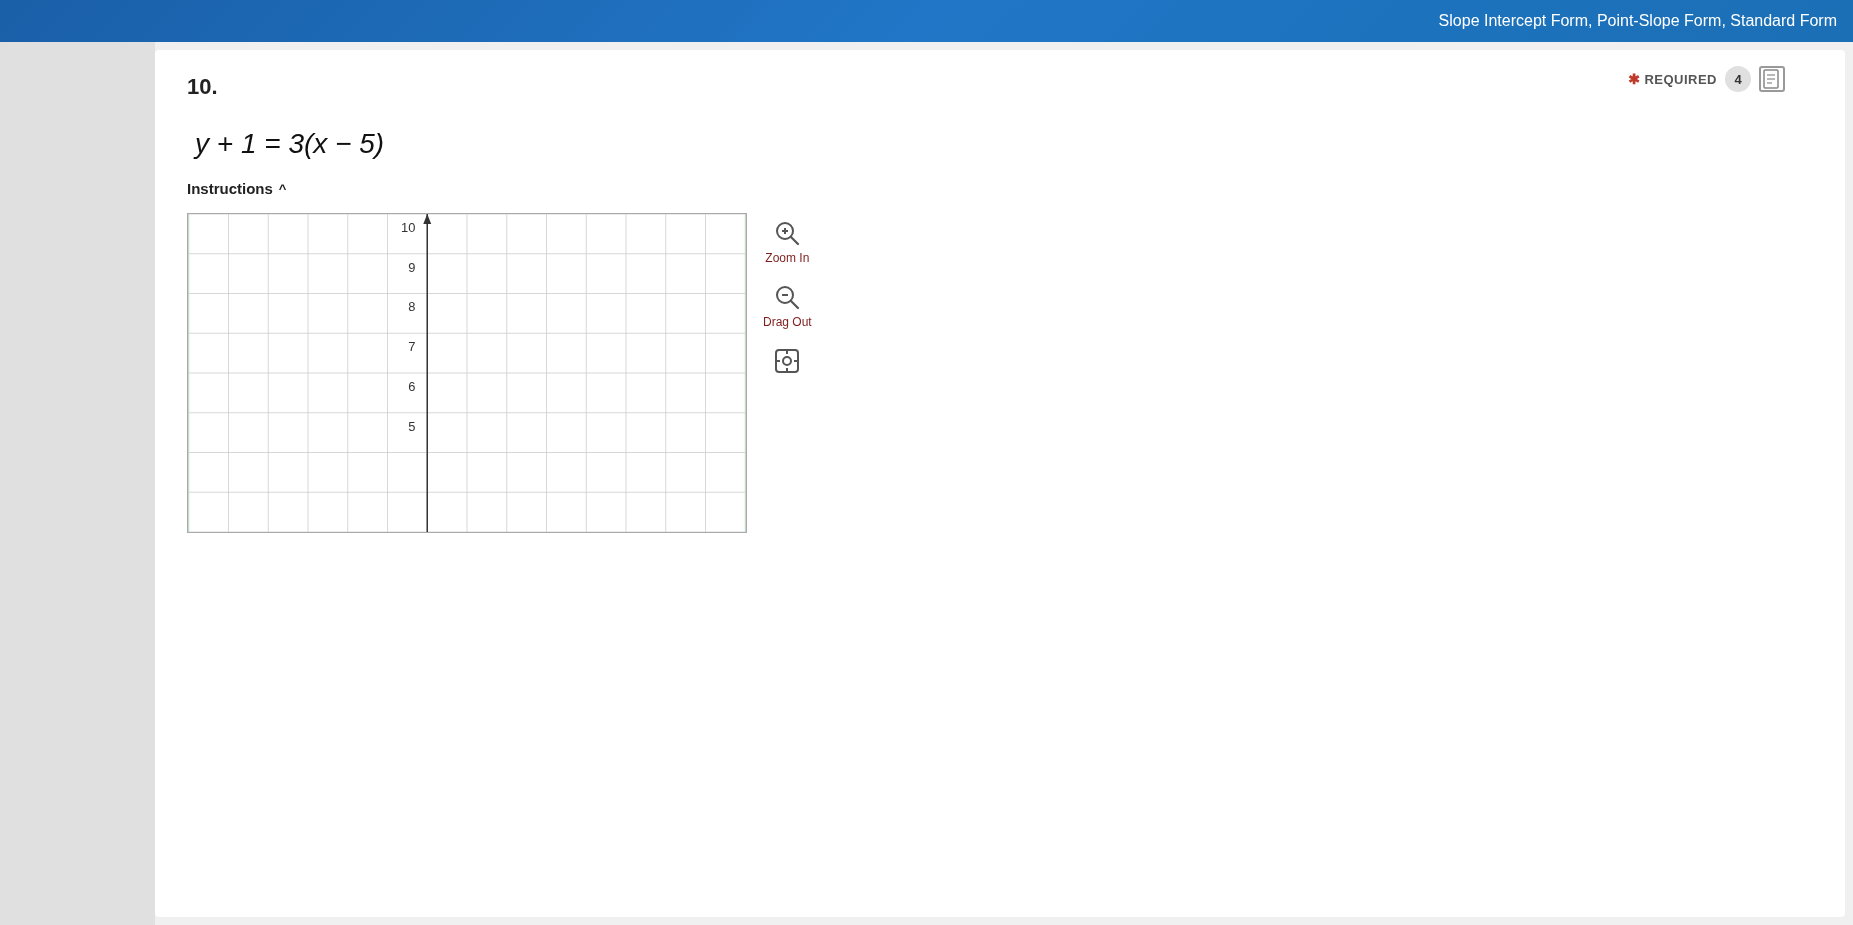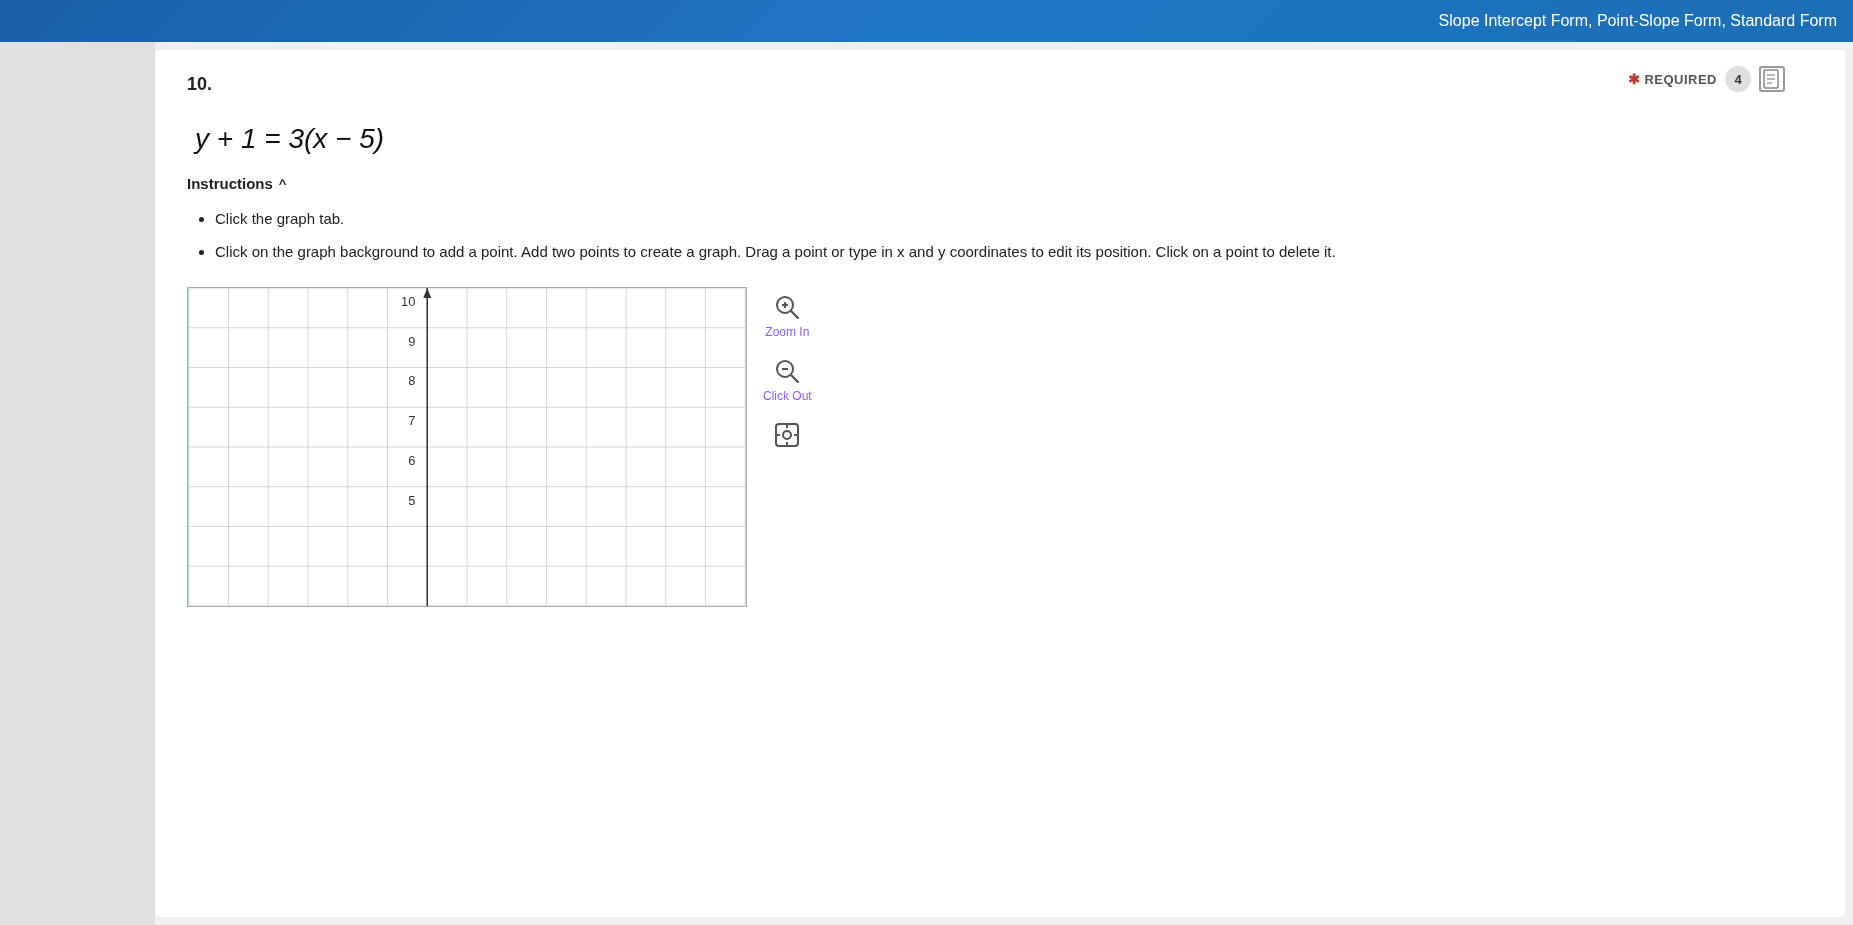--- a/index.html
+++ b/index.html
@@ -89,21 +89,21 @@
     .doc-icon {
       width: 26px;
       height: 26px;
       border: 2px solid #999;
       border-radius: 3px;
       position: relative;
       cursor: pointer;
     }
 
     .question-number {
-      font-size: 18px;
+      font-size: 22px;
       font-weight: bold;
       color: #222;
       margin-bottom: 12px;
     }
 
     .question-title {
       font-size: 22px;
       font-weight: bold;
       color: #111;
       margin-bottom: 24px;
@@ -207,21 +207,21 @@
       height: 32px;
       display: flex;
       align-items: center;
       justify-content: center;
       font-size: 20px;
       color: #555;
     }
 
     .zoom-label {
       font-size: 12px;
-      color: #8b5cf6;
+      color: #7f1d1d;
     }
 
     .reset-btn {
       display: flex;
       flex-direction: column;
       align-items: center;
       gap: 2px;
       cursor: pointer;
       margin-top: 4px;
     }
@@ -278,24 +278,20 @@
 
     <div class="equation-display">
       <i>y</i> + 1 = 3(<i>x</i> − 5)
     </div>
 
     <div class="instructions-toggle">
       <span>Instructions</span>
       <span class="instructions-caret">^</span>
     </div>
 
-    <ul class="instruction-list">
-      <li>Click the graph tab.</li>
-      <li>Click on the graph background to add a point. Add two points to create a graph. Drag a point or type in x and y coordinates to edit its position. Click on a point to delete it.</li>
-    </ul>
 
 
     <div class="graph-container">
 
       <div class="graph-area">
         <svg class="graph-svg" viewBox="0 0 560 320">
 
           <rect x="0" y="0" width="560" height="320" fill="white"></rect>
 
           <g stroke="#ccc" stroke-width="0.8">
@@ -356,21 +352,21 @@
         </div>
 
         <div class="zoom-btn" style="margin-top:10px;">
           <div class="zoom-icon">
             <svg width="28" height="28" viewBox="0 0 28 28">
               <circle cx="12" cy="12" r="8" fill="none" stroke="#555" stroke-width="2"></circle>
               <line x1="9" y1="12" x2="15" y2="12" stroke="#555" stroke-width="2"></line>
               <line x1="18" y1="18" x2="25" y2="25" stroke="#555" stroke-width="2.2" stroke-linecap="round"></line>
             </svg>
           </div>
-          <span class="zoom-label">Click Out</span>
+          <span class="zoom-label">Drag Out</span>
         </div>
 
         <div class="reset-btn" style="margin-top:10px;">
           <div class="reset-icon">
             <svg width="30" height="30" viewBox="0 0 30 30">
               <rect x="4" y="4" width="22" height="22" rx="3" fill="none" stroke="#555" stroke-width="2"></rect>
               <circle cx="15" cy="15" r="4" fill="none" stroke="#555" stroke-width="2"></circle>
               <line x1="15" y1="4" x2="15" y2="8" stroke="#555" stroke-width="2"></line>
               <line x1="15" y1="22" x2="15" y2="26" stroke="#555" stroke-width="2"></line>
               <line x1="4" y1="15" x2="8" y2="15" stroke="#555" stroke-width="2"></line>

